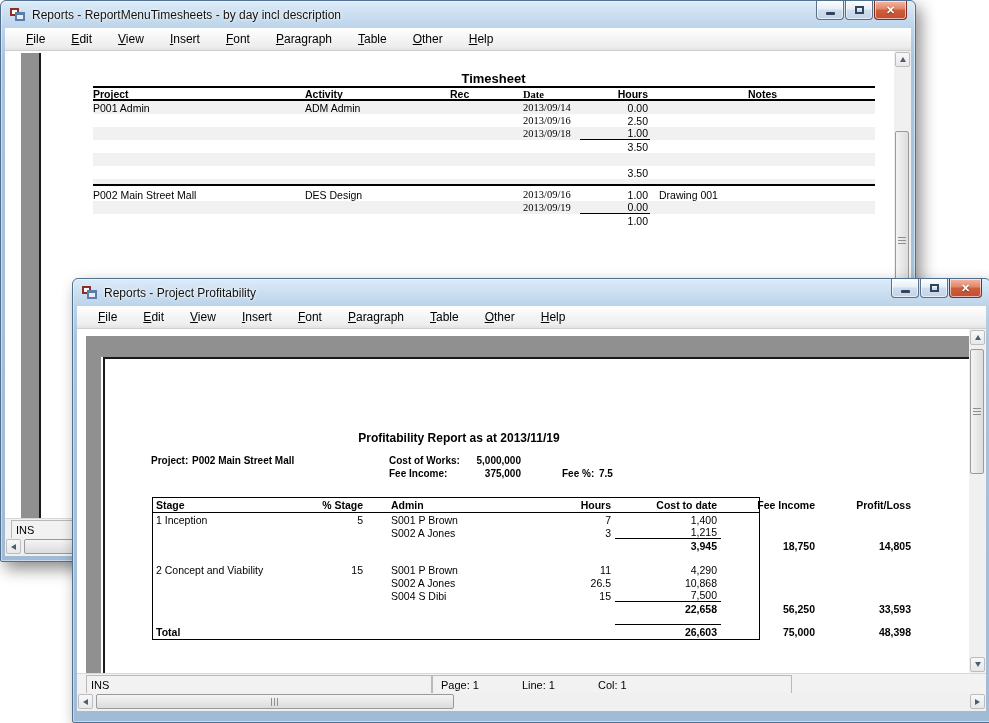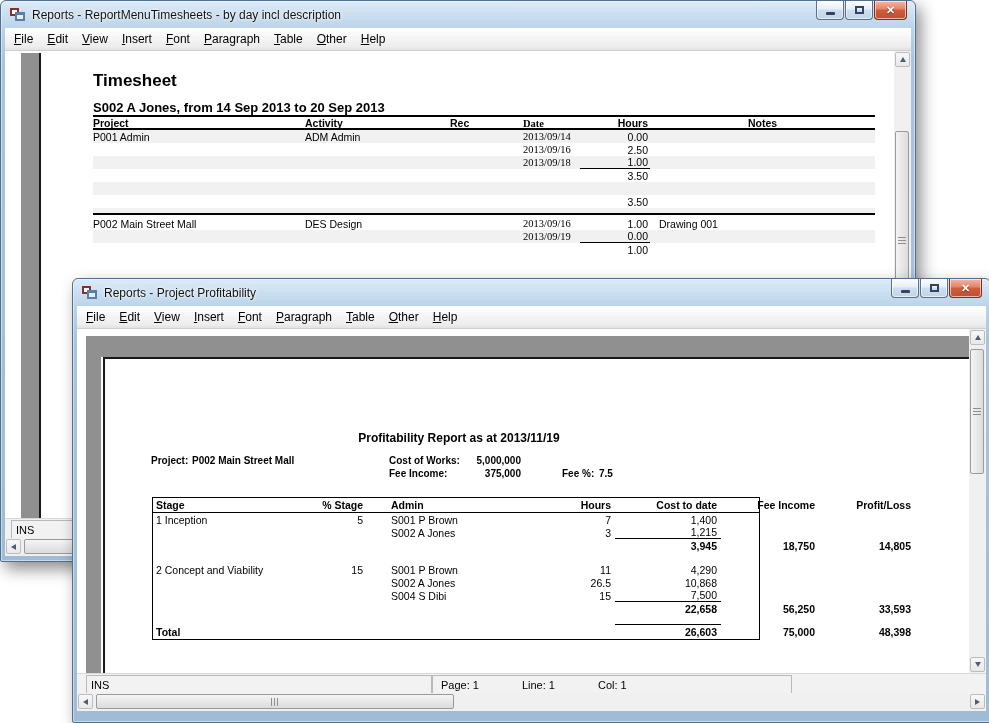--- a/index.html
+++ b/index.html
@@ -49,21 +49,21 @@
   .glyph-min { width:9px; height:3px; background:#33455c; margin-top:6px; border-radius:1px; }
   .glyph-max { width:9px; height:8px; border:2px solid #33455c; background:transparent; }
   .glyph-close { color:#fff; font-size:11px; font-weight:bold; text-shadow:0 1px 1px rgba(0,0,0,.5); line-height:1; }
 
   .menubar {
     flex:none; height:23px; margin:0 4px;
     background:linear-gradient(to bottom,#ffffff,#ededed 85%,#e2e2e2);
     border-bottom:1px solid #cfcfcf;
     display:flex; align-items:center; font-size:12px; padding-left:2px;
   }
-  .menu-item { padding:3px 7px; white-space:nowrap; cursor:default; }
+  .menu-item { padding:3px 7px; white-space:nowrap; cursor:default;margin-left:12px; }
   .menu-item u { text-decoration:underline; }
 
   .client { flex:1 1 auto; margin:0 4px; background:#ffffff; position:relative; overflow:hidden; }
 
   .statusbar {
     flex:none; height:20px; margin:0 4px; background:#f2f2f2;
     border-top:1px solid #d8d8d8; position:relative; font-size:11px;
   }
   .status-panel {
     position:absolute; top:1px; bottom:0;
@@ -106,21 +106,21 @@
   .grip-h { width:8px; height:8px; background:repeating-linear-gradient(to bottom,#8f8f8f 0 1px,transparent 1px 3px); }
   .grip-v { width:8px; height:8px; background:repeating-linear-gradient(to right,#8f8f8f 0 1px,transparent 1px 3px); }
 
   
   .gray-strip-left { position:absolute; background:#909090; }
   .gray-band-top { position:absolute; background:#909090; }
   .page-edge-v { position:absolute; background:#1a1a1a; width:2px; }
 
   
   .ts-report { position:absolute; left:40px; top:0; right:17px; bottom:0; padding:20px 0 0 48px; }
-  .ts-title { font-size:17px; font-weight:bold; }
+  .ts-title { font-size:13px; font-weight:bold;text-align:center; }
   .ts-subtitle { font-size:13px; font-weight:bold; margin-top:9px; }
   .ts-table { width:782px; font-size:10.5px; }
   .ts-row { display:grid; grid-template-columns:212px 145px 45px 85px 70px 1fr; height:13px; align-items:center; }
   .ts-head { height:15px; font-weight:bold; border-top:2px solid #000; border-bottom:2px solid #000; }
   .ts-row.shade { background:#f1f1f1; }
   .ts-row.sep { height:7px; border-bottom:2px solid #000; }
   .c-rec { text-align:left; }
   .c-date { padding-left:28px;font-family:Liberation Serif, serif; }
   .c-hours { text-align:right; padding-right:2px; }
   .c-notes { padding-left:9px; }
@@ -188,21 +188,20 @@
     <span class="menu-item accel"><u>O</u>ther</span>
     <span class="menu-item accel"><u>H</u>elp</span>
   </div>
 
   <div class="client">
     <div class="gray-strip-left" style="left:16px; top:2px; bottom:0; width:18px;"></div>
     <div class="page-edge-v" style="left:34px; top:2px; bottom:0;"></div>
 
     <div class="ts-report">
       <div class="ts-title">Timesheet</div>
-      <div class="ts-subtitle">S002 A Jones, from 14 Sep 2013 to 20 Sep 2013</div>
 
       <div class="ts-table">
         <div class="ts-row ts-head">
           <div>Project</div>
           <div>Activity</div>
           <div class="c-rec">Rec</div>
           <div class="c-date">Date</div>
           <div class="c-hours">Hours</div>
           <div class="c-notes">Notes</div>
         </div>

